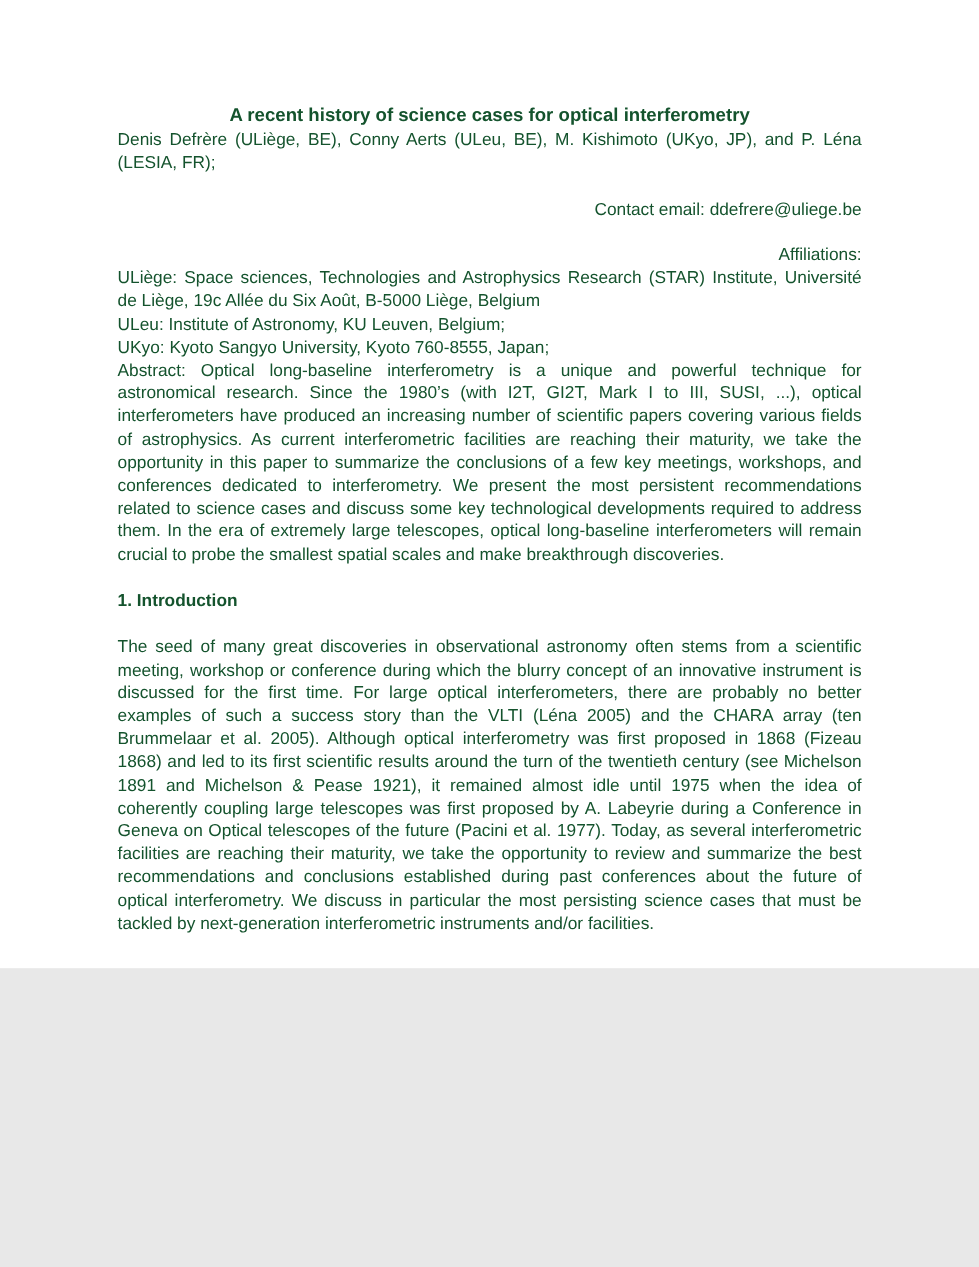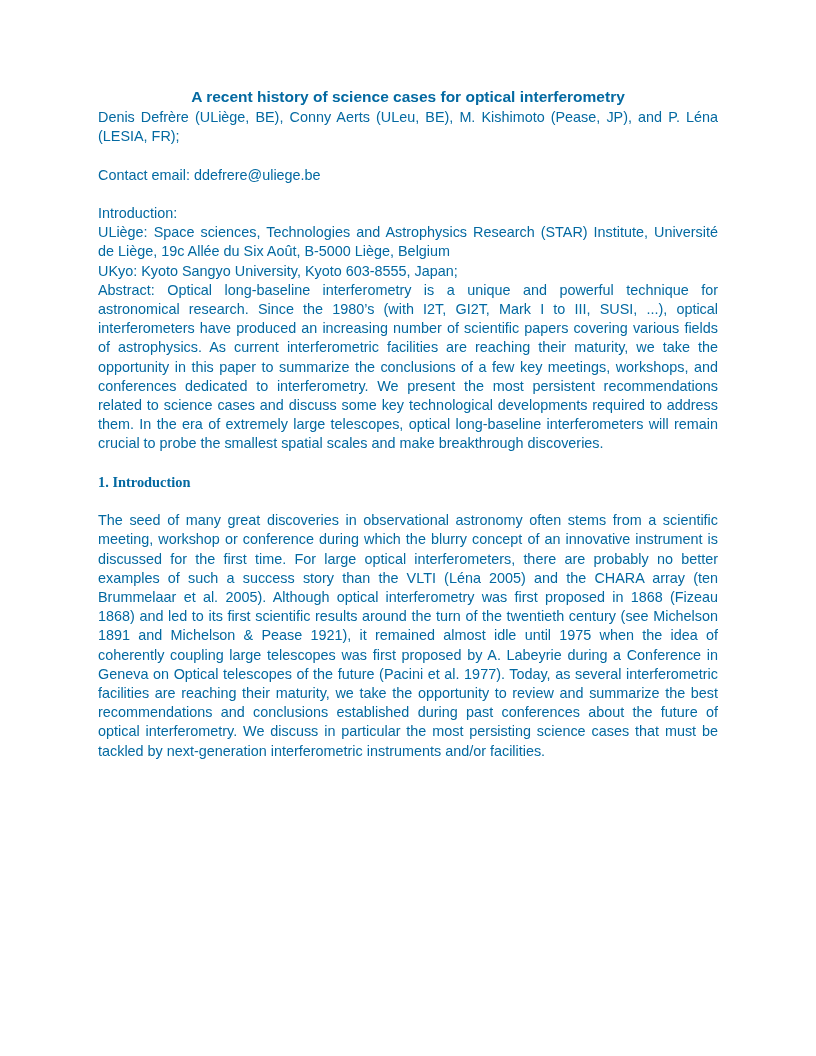--- a/index.html
+++ b/index.html
@@ -1,25 +1,25 @@
 <!DOCTYPE html>
 <html><head>
 <meta charset="utf-8">
 <style>
   html, body { margin: 0; padding: 0; background: #e8e8e8; }
   .page {
     width: 816px;
-    height: 1056px;
+    height: 807px;
     background: #ffffff;
     position: relative;
     margin: 0 auto;
     overflow: hidden;
     box-sizing: border-box;
     font-family: "Liberation Sans", "DejaVu Sans", sans-serif;
-    color: #0369a1;
+    color: #14532d;
   }
   .content {
     position: absolute;
     left: 98px;
     top: 86px;
     width: 620px;
     font-size: 14.4px;
     line-height: 19.2px;
     text-align: justify;
   }
@@ -30,42 +30,42 @@
     line-height: 22px;
     margin: 0;
   }
   p { margin: 0; }
   .gap-after { margin-bottom: 19.2px; }
   .gap2-after { margin-bottom: 38.4px; }
   .heading {
     font-weight: bold;
     text-align: left;
     margin: 0 0 19.2px 0;
-    font-family: Liberation Serif, serif;
   }
-  .single-line { text-align: left; }
+  .single-line { text-align: right; }
 </style>
 </head>
 <body>
 
 <div class="page">
   <div class="content">
 
     <h1 class="doc-title">A recent history of science cases for optical interferometry</h1>
 
-    <p class="gap-after">Denis Defrère (ULiège, BE), Conny Aerts (ULeu, BE), M. Kishimoto (Pease, JP), and P. Léna (LESIA, FR);</p>
+    <p class="gap-after">Denis Defrère (ULiège, BE), Conny Aerts (ULeu, BE), M. Kishimoto (UKyo, JP), and P. Léna (LESIA, FR);</p>
 
     <p class="gap-after single-line">Contact email: ddefrere@uliege.be</p>
 
-    <p class="single-line">Introduction:</p>
+    <p class="single-line">Affiliations:</p>
 
     <p>ULiège: Space sciences, Technologies and Astrophysics Research (STAR) Institute, Université de Liège, 19c Allée du Six Août, B-5000 Liège, Belgium</p>
 
+    <p>ULeu: Institute of Astronomy, KU Leuven, Belgium;</p>
 
-    <p>UKyo: Kyoto Sangyo University, Kyoto 603-8555, Japan;</p>
+    <p>UKyo: Kyoto Sangyo University, Kyoto 760-8555, Japan;</p>
 
 
     <p class="gap-after">Abstract: Optical long-baseline interferometry is a unique and powerful technique for astronomical research. Since the 1980’s (with I2T, GI2T, Mark I to III, SUSI, ...), optical interferometers have produced an increasing number of scientific papers covering various fields of astrophysics. As current interferometric facilities are reaching their maturity, we take the opportunity in this paper to summarize the conclusions of a few key meetings, workshops, and conferences dedicated to interferometry. We present the most persistent recommendations related to science cases and discuss some key technological developments required to address them. In the era of extremely large telescopes, optical long-baseline interferometers will remain crucial to probe the smallest spatial scales and make breakthrough discoveries.</p>
 
 
     <p class="heading">1. Introduction</p>
 
     <p>The seed of many great discoveries in observational astronomy often stems from a scientific meeting, workshop or conference during which the blurry concept of an innovative instrument is discussed for the first time. For large optical interferometers, there are probably no better examples of such a success story than the VLTI (Léna 2005) and the CHARA array (ten Brummelaar et al. 2005). Although optical interferometry was first proposed in 1868 (Fizeau 1868) and led to its first scientific results around the turn of the twentieth century (see Michelson 1891 and Michelson &amp; Pease 1921), it remained almost idle until 1975 when the idea of coherently coupling large telescopes was first proposed by A. Labeyrie during a Conference in Geneva on Optical telescopes of the future (Pacini et al. 1977). Today, as several interferometric facilities are reaching their maturity, we take the opportunity to review and summarize the best recommendations and conclusions established during past conferences about the future of optical interferometry. We discuss in particular the most persisting science cases that must be tackled by next-generation interferometric instruments and/or facilities.</p>
 
   </div>

